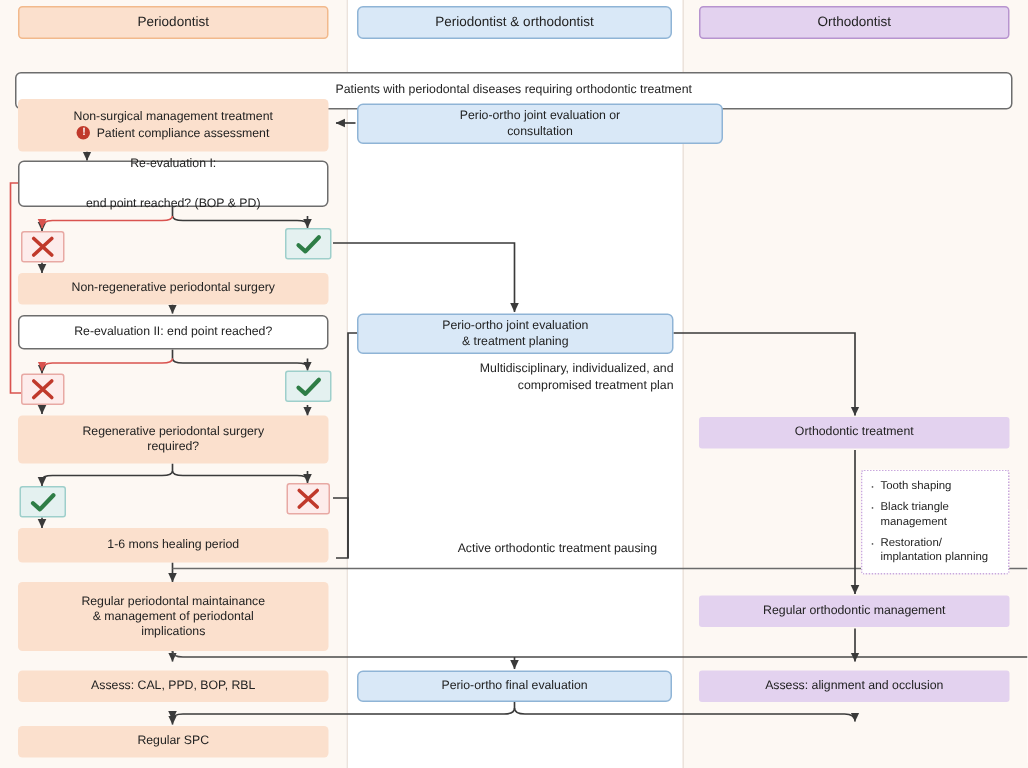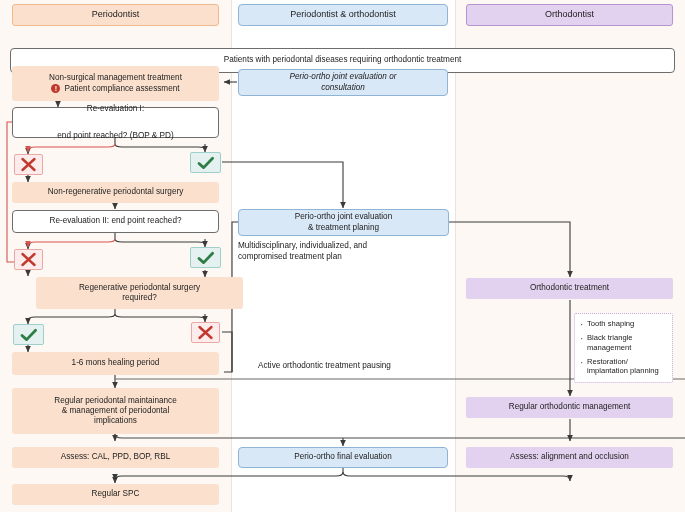--- a/index.html
+++ b/index.html
@@ -58,21 +58,21 @@
     position:absolute;box-sizing:border-box;
     border:1px dotted #c9a8dd;background:#ffffff;border-radius:2px;
     padding:5px 6px 5px 5px;font-size:7.6px;color:#222;line-height:1.3;
   }
   .bullets ul{margin:0;padding:0;list-style:none;}
   .bullets li{position:relative;padding-left:7px;margin-bottom:4px;}
   .bullets li:last-child{margin-bottom:17px;}
   .bullets li:before{content:"·";position:absolute;left:0;top:-1px;color:#555;font-size:10px;}
 
   .freetext{
-    position:absolute;text-align:left;font-size:8.2px;color:#222;
+    position:absolute;text-align:right;font-size:8.2px;color:#222;
     line-height:1.3;
   }
   .stackcol{display:flex;flex-direction:column;align-items:center;justify-content:center;}
 </style>
 </head>
 <body>
 
 <div id="stage">
 
   <div class="lane left"></div>
@@ -167,21 +167,21 @@
     <span>Periodontist &amp; orthodontist</span>
   </div>
   <div class="node purple-b hdr" style="left:466px;top:4px;width:207px;height:22px;">
     <span>Orthodontist</span>
   </div>
 
   <div class="node white" style="left:10px;top:37px;width:665px;height:25px;margin-top:11px;">
     <span>Patients with periodontal diseases requiring orthodontic treatment</span>
   </div>
 
-  <div class="node blue stackcol" style="left:238px;top:69px;width:210px;height:27px;font-style:italic;">
+  <div class="node blue stackcol" style="left:238px;top:69px;width:244px;height:27px;">
     <span>Perio-ortho joint evaluation or</span>
     <span>consultation</span>
   </div>
 
   <div class="node blue stackcol" style="left:238px;top:209px;width:211px;height:27px;">
     <span>Perio-ortho joint evaluation</span>
     <span>&amp; treatment planing</span>
   </div>
 
   <div class="freetext" style="left:238px;top:241px;width:211px;">
@@ -233,21 +233,21 @@
     <svg width="17" height="15" viewBox="0 0 17 15">
       <path d="M2.5,2 L14.5,13 M14.5,2 L2.5,13" stroke="#c0392b" stroke-width="2.4" stroke-linecap="round" fill="none"></path>
     </svg>
   </div>
   <div class="markbox v" style="left:190px;top:247px;width:31px;height:21px;">
     <svg width="18" height="14" viewBox="0 0 18 14">
       <path d="M2,7.5 L6.6,11.6 L15.6,2.2" stroke="#2e7d46" stroke-width="2.8" fill="none" stroke-linecap="round" stroke-linejoin="round"></path>
     </svg>
   </div>
 
-  <div class="node peach stackcol" style="left:12px;top:277px;width:207px;height:32px;margin-left:24px;">
+  <div class="node peach stackcol" style="left:12px;top:277px;width:207px;height:32px;">
     <span>Regenerative periodontal surgery</span>
     <span>required?</span>
   </div>
 
   <div class="markbox v" style="left:13px;top:324px;width:31px;height:21px;">
     <svg width="18" height="14" viewBox="0 0 18 14">
       <path d="M2,7.5 L6.6,11.6 L15.6,2.2" stroke="#2e7d46" stroke-width="2.8" fill="none" stroke-linecap="round" stroke-linejoin="round"></path>
     </svg>
   </div>
   <div class="markbox x" style="left:191px;top:322px;width:29px;height:21px;">

